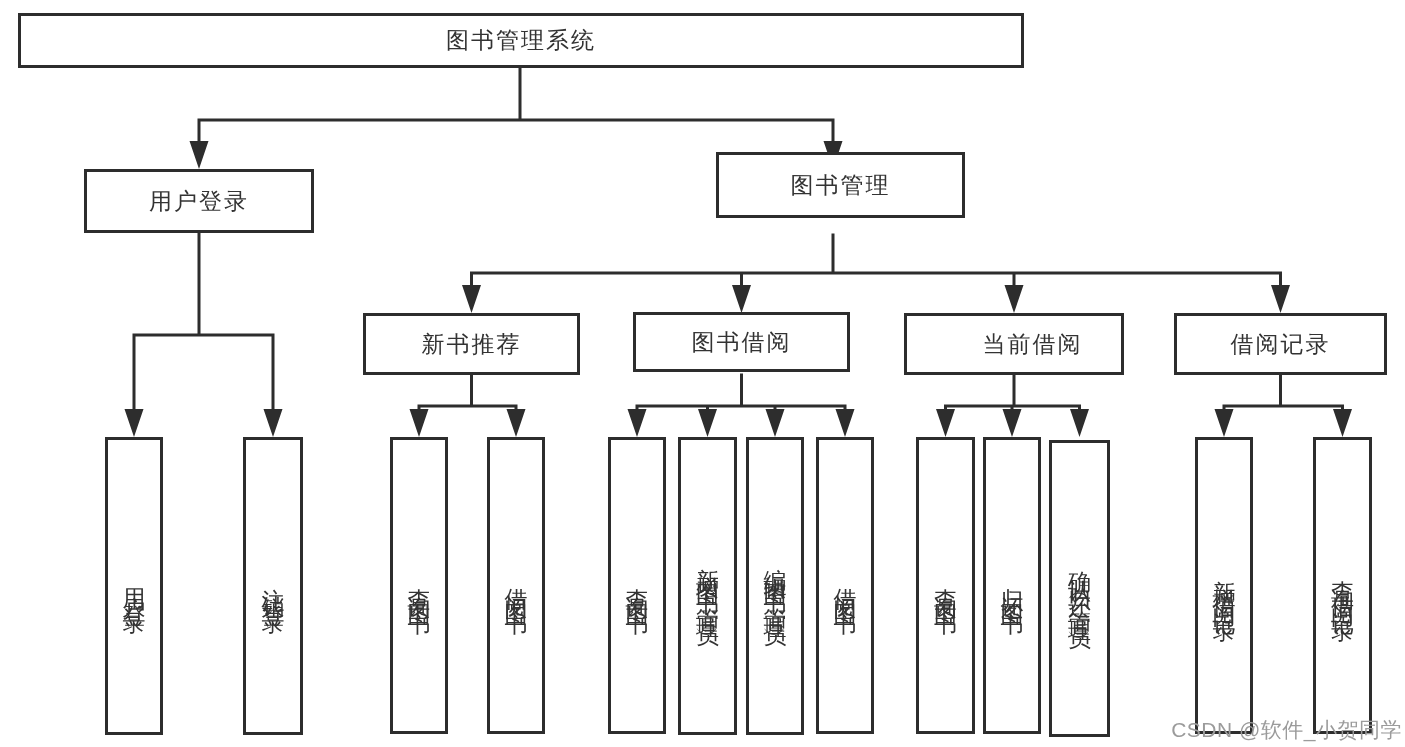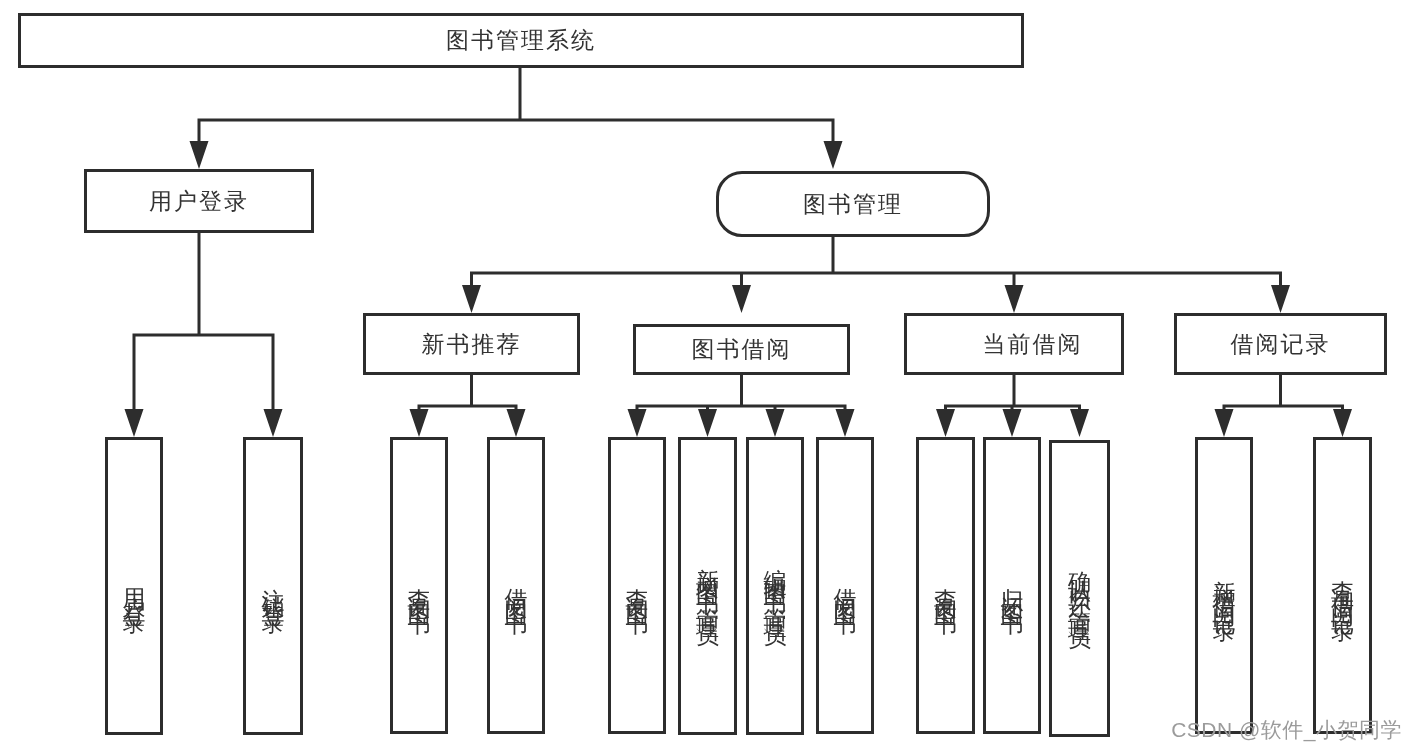--- a/index.html
+++ b/index.html
@@ -100,28 +100,28 @@
              M1333 409 h19 L1342.5 437 Z"></path>
   </svg>
 
   <div class="node" style="left:18px;top:13px;width:1006px;height:55px;">
     <span class="hlabel">图书管理系统</span>
   </div>
 
   <div class="node" style="left:84px;top:169px;width:230px;height:64px;">
     <span class="hlabel">用户登录</span>
   </div>
-  <div class="node" style="left:716px;top:171px;width:274px;height:66px;border-radius:26px;">
+  <div class="node" style="left:716px;top:152px;width:249px;height:66px;">
     <span class="hlabel">图书管理</span>
   </div>
 
   <div class="node" style="left:363px;top:313px;width:217px;height:62px;">
     <span class="hlabel">新书推荐</span>
   </div>
-  <div class="node" style="left:633px;top:324px;width:217px;height:51px;">
+  <div class="node" style="left:633px;top:312px;width:217px;height:60px;">
     <span class="hlabel">图书借阅</span>
   </div>
   <div class="node" style="left:904px;top:313px;width:220px;height:62px;padding-left:37px;">
     <span class="hlabel">当前借阅</span>
   </div>
   <div class="node" style="left:1174px;top:313px;width:213px;height:62px;">
     <span class="hlabel">借阅记录</span>
   </div>
 
   <div class="node" style="left:105px;top:437px;width:58px;height:298px;">

